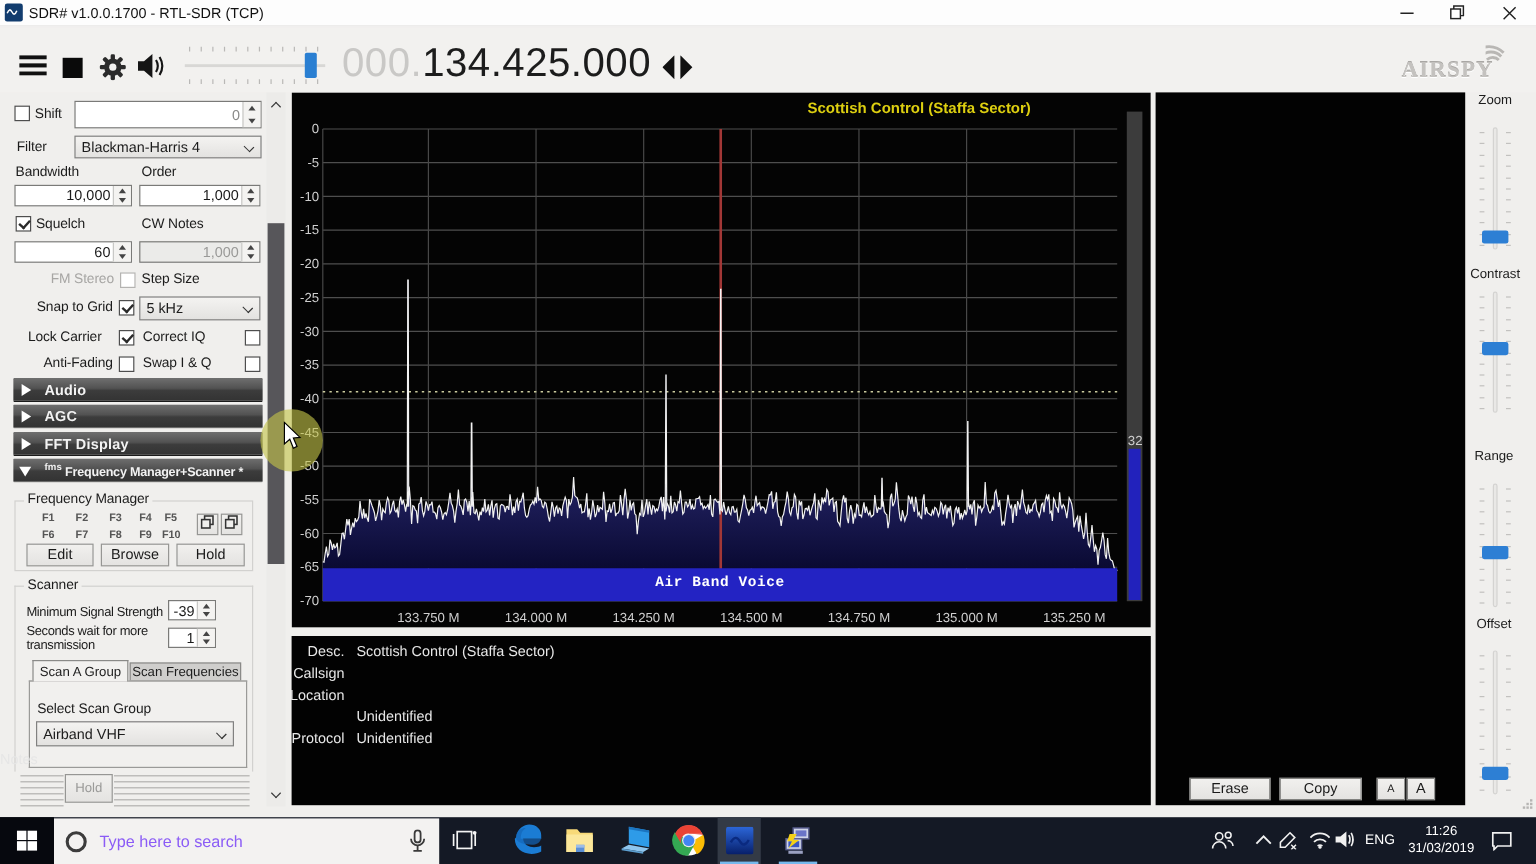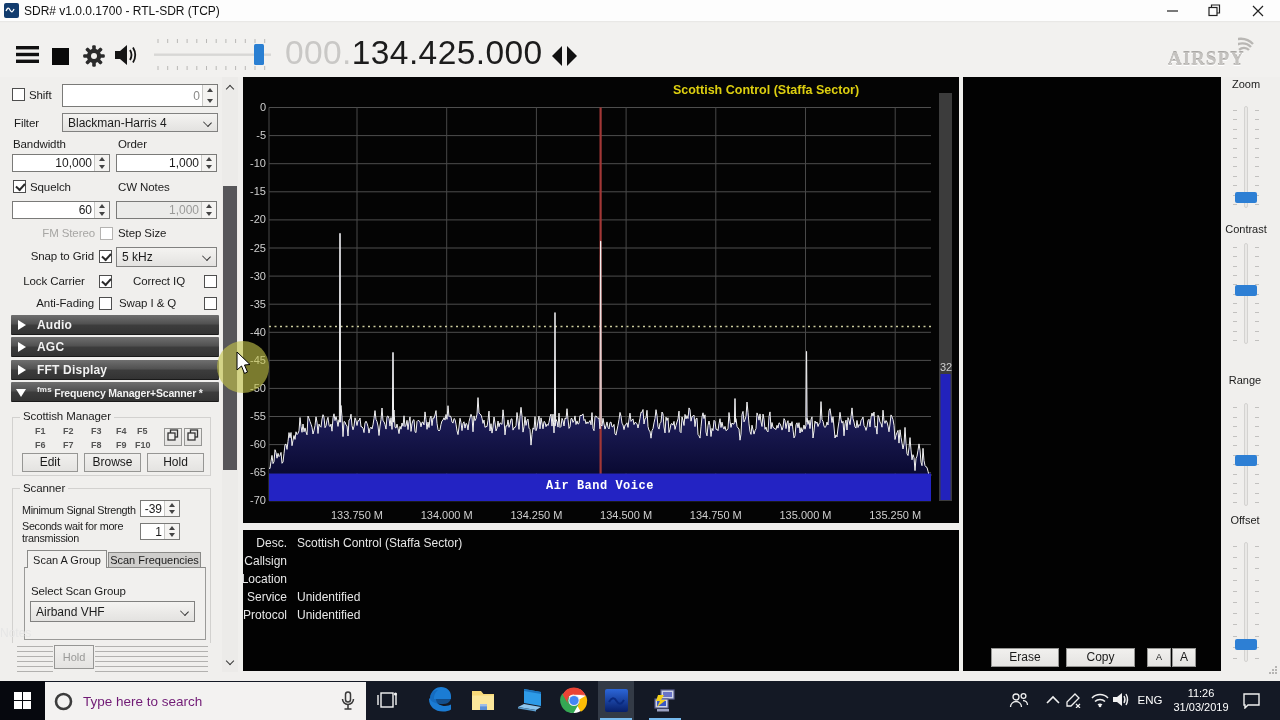--- a/index.html
+++ b/index.html
@@ -62,21 +62,21 @@
 .tick{position:absolute;width:4px;height:1px;background:#c2c1bf}
 .shandle{position:absolute;width:22px;height:11px;background:#2d7fd4;border-radius:2px}
 
 .glbl{font-size:11px;fill:#cfcfcf;font-family:"Liberation Sans",sans-serif}
 .gtitle{font-size:12.5px;font-weight:bold;fill:#ddcf10;font-family:"Liberation Sans",sans-serif}
 .bandlbl{font-size:12px;font-weight:bold;fill:#fff;letter-spacing:.5px;font-family:"Liberation Mono",monospace}
 
 #taskbar{position:absolute;left:0;top:681px;width:1280px;height:39px;background:#141925}
 #startbtn{position:absolute;left:0;top:0;width:45px;height:39px;background:#06080e}
 #searchbox{position:absolute;left:45px;top:1px;width:321px;height:38px;background:#f3f2f1;display:flex;align-items:center}
-#searchbox .stxt{font-size:13.5px;color:#701a75;margin-left:38px}
+#searchbox .stxt{font-size:13.5px;color:#8b5cf6;margin-left:38px}
 .tbico{position:absolute;top:0;width:44px;height:39px}
 .tundr{position:absolute;bottom:0;left:5px;right:5px;height:2px;background:#76b9ed}
 .trtxt{position:absolute;font-size:11px;color:#fff;text-align:center}
 .olive{position:absolute;left:217px;top:341px;width:52px;height:52px;border-radius:50%;background:rgba(196,196,72,.62);z-index:40}
 </style></head>
 <body>
 <div id="stage">
 <div id="titlebar">
   <div id="appico">
         <svg width="12" height="12" viewBox="0 0 12 12">
@@ -219,21 +219,21 @@
     <div class="cbx gr" style="left:100px;top:227px"></div>
     <div class="lbl" style="left:118px;top:227px">Step Size</div>
     <div class="lbl" style="left:14px;top:250px;width:80px;text-align:right">Snap to Grid</div>
     <div class="cbx chk" style="left:99px;top:250px"></div>
     <div class="combo" style="left:116px;top:247px;width:101px;height:20px">
       <span>5 kHz</span>
       <b class="chev"></b>
     </div>
     <div class="lbl" style="left:14px;top:275px;width:80px;text-align:center">Lock Carrier</div>
     <div class="cbx chk" style="left:99px;top:275px"></div>
-    <div class="lbl" style="left:119px;top:275px;width:80px;text-align:center">Correct IQ</div>
+    <div class="lbl" style="left:119px;top:275px;width:80px;text-align:left">Correct IQ</div>
     <div class="cbx" style="left:204px;top:275px"></div>
     <div class="lbl" style="left:14px;top:297px;width:80px;text-align:right">Anti-Fading</div>
     <div class="cbx" style="left:99px;top:297px"></div>
     <div class="lbl" style="left:119px;top:297px;width:80px;text-align:left">Swap I &amp; Q</div>
     <div class="cbx" style="left:204px;top:297px"></div>
     <div class="chead" style="top:315px">
       <span class="htri"></span>
       <span class="htxt">Audio</span>
     </div>
     <div class="chead" style="top:337px">
@@ -242,21 +242,21 @@
     </div>
     <div class="chead" style="top:360px">
       <span class="htri"></span>
       <span class="htxt">FFT Display</span>
     </div>
     <div class="chead" style="top:382px">
       <span class="htri dn"></span>
       <span class="htxt"><sup class="fms">fms </sup><span style="font-size:10.5px;letter-spacing:-.2px">Frequency Manager+Scanner *</span></span>
     </div>
     <div class="gbox" style="left:12px;top:417px;width:199px;height:59px"></div>
-    <div class="lbl" style="left:20px;top:410px;background:#f0efed;padding:0 3px">Scottish Manager</div>
+    <div class="lbl" style="left:20px;top:410px;background:#f0efed;padding:0 3px">Frequency Manager</div>
     <div class="fkey" style="left:35px;top:426px">F1</div>
     <div class="fkey" style="left:63px;top:426px">F2</div>
     <div class="fkey" style="left:91px;top:426px">F3</div>
     <div class="fkey" style="left:116px;top:426px">F4</div>
     <div class="fkey" style="left:137px;top:426px">F5</div>
     <div class="fkey" style="left:35px;top:440px">F6</div>
     <div class="fkey" style="left:63px;top:440px">F7</div>
     <div class="fkey" style="left:91px;top:440px">F8</div>
     <div class="fkey" style="left:116px;top:440px">F9</div>
     <div class="fkey" style="left:135px;top:440px">F10</div>
@@ -377,21 +377,20 @@
 <text x="357" y="411.5" text-anchor="middle" class="bandlbl">Air Band Voice</text>
 <rect x="696" y="16" width="13" height="408" fill="#3c3c3c"></rect>
 <rect x="697.5" y="297" width="10" height="126" fill="#2222bc"></rect>
 <text x="703" y="294" text-anchor="middle" class="glbl" fill="#e8e8e8">32</text>
 </svg></div>
 <div id="info"></div>
 <div class="irow" style="left:0px;top:536px;width:287px;text-align:right">Desc.</div>
     <div class="irow" style="left:297px;top:536px">Scottish Control (Staffa Sector)</div>
     <div class="irow" style="left:0px;top:554px;width:287px;text-align:right">Callsign</div>
     <div class="irow" style="left:0px;top:572px;width:287px;text-align:right">Location</div>
-    <div class="irow" style="left:0px;top:590px;width:287px;text-align:right">Service</div>
     <div class="irow" style="left:297px;top:590px">Unidentified</div>
     <div class="irow" style="left:0px;top:608px;width:287px;text-align:right">Protocol</div>
     <div class="irow" style="left:297px;top:608px">Unidentified</div>
     <div class="irow" style="left:0px;top:626px;width:287px;">Notes</div>
 <div id="wfall"></div>
 <div class="wbtn" style="left:991px;top:648px;width:68px;height:19px;font-size:12px;color:#1a1a1a;line-height:17px">Erase</div>
     <div class="wbtn" style="left:1066px;top:648px;width:69px;height:19px;font-size:12px;color:#1a1a1a;line-height:17px">Copy</div>
     <div class="wbtn" style="left:1147px;top:648px;width:24px;height:19px;font-size:9px;color:#1a1a1a;line-height:17px">A</div>
     <div class="wbtn" style="left:1172px;top:648px;width:24px;height:19px;font-size:12px;color:#1a1a1a;line-height:17px">A</div>
 <div class="slbl" style="left:1206px;top:78px">Zoom</div>

